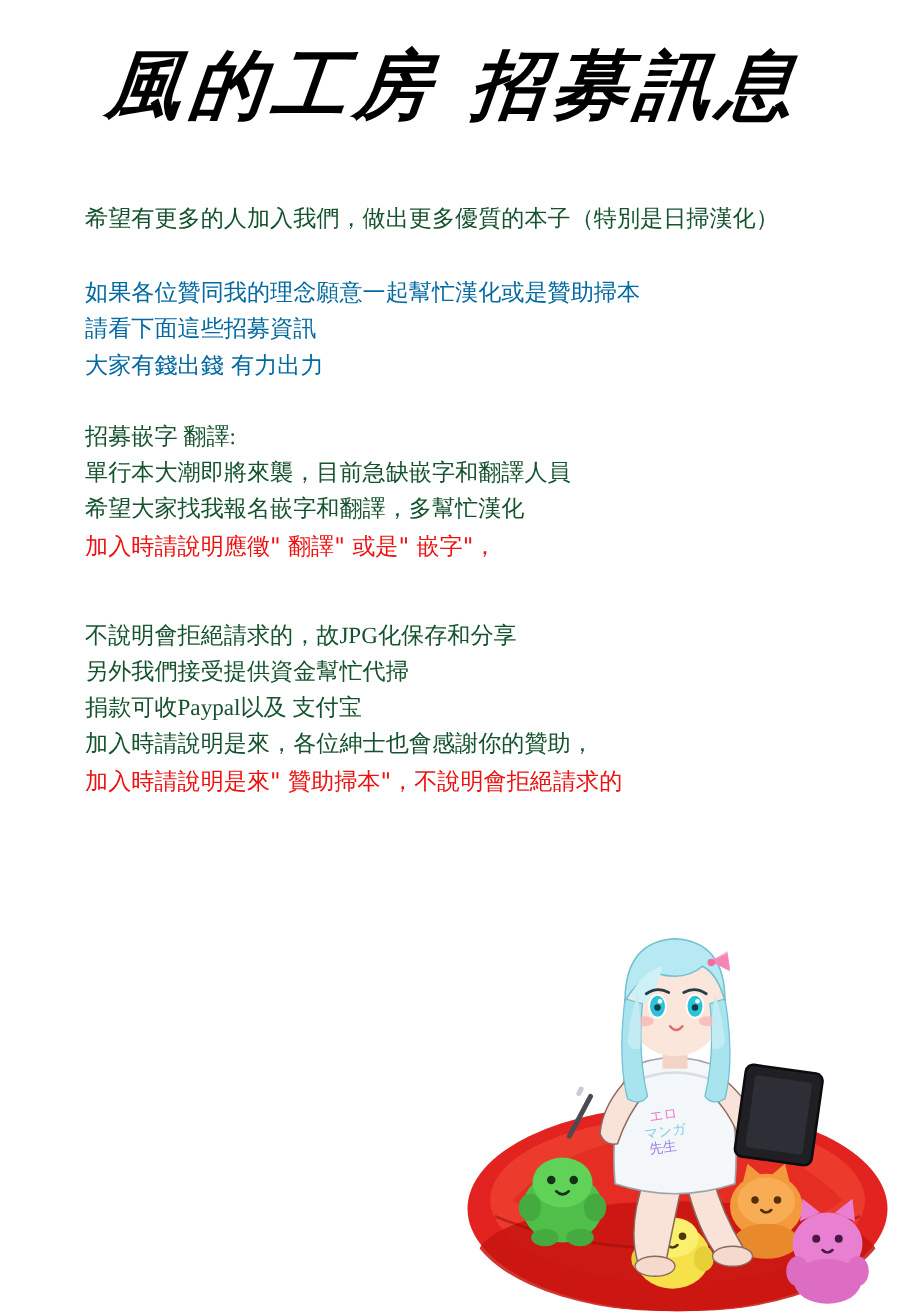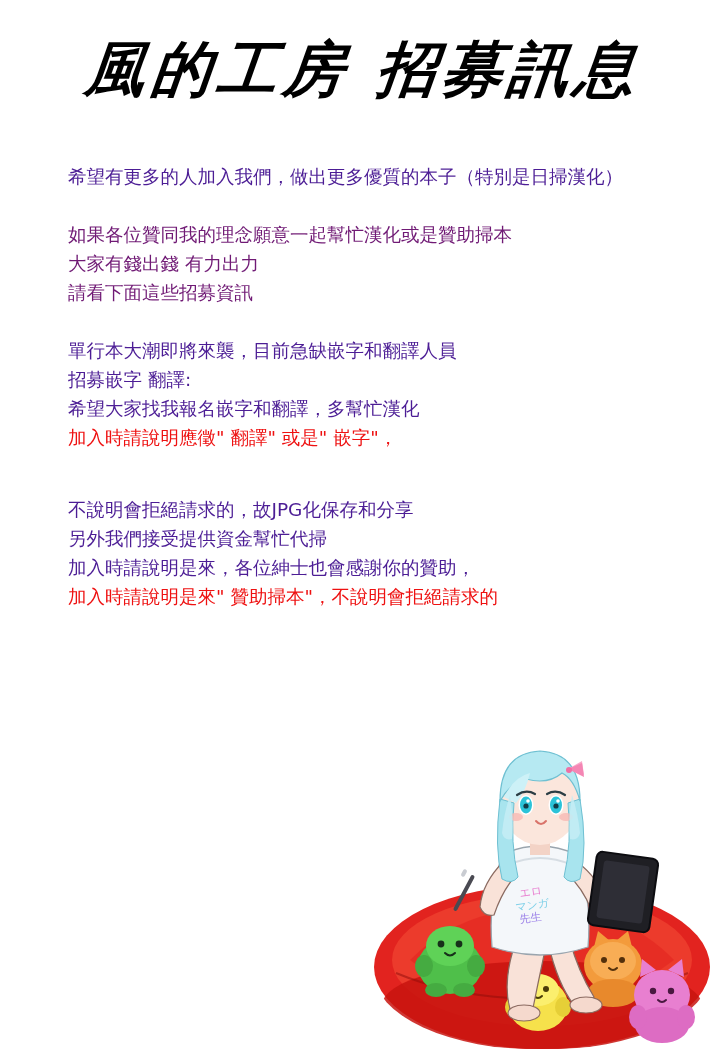--- a/index.html
+++ b/index.html
@@ -48,22 +48,22 @@
   }
   .line {
     white-space: nowrap;
   }
   .spacer {
     height: 29px;
   }
   .spacer-small {
     height: 14px;
   }
-  .c-cyan   { color: #4c1d95; }
-  .c-blue   { color: #701a75; }
+  .c-cyan   { color: #14532d; font-family: Liberation Serif, serif; }
+  .c-blue   { color: #0369a1; }
   .c-red    { color: #ee1111; }
 
   
   .illus {
     position: absolute;
     left: 370px;
     top: 705px;
     width: 350px;
     height: 345px;
   }
@@ -89,39 +89,40 @@
 <div class="body-text">
 
   <div>
     <div class="line c-cyan">希望有更多的人加入我們，做出更多優質的本子（特別是日掃漢化）</div>
   </div>
 
   <div class="spacer"></div>
 
   <div>
     <div class="line c-blue">如果各位贊同我的理念願意一起幫忙漢化或是贊助掃本</div>
+    <div class="line c-blue">請看下面這些招募資訊</div>
     <div class="line c-blue">大家有錢出錢 有力出力</div>
-    <div class="line c-blue">請看下面這些招募資訊</div>
   </div>
 
   <div class="spacer"></div>
 
   <div>
+    <div class="line c-cyan">招募嵌字 翻譯:</div>
     <div class="line c-cyan">單行本大潮即將來襲，目前急缺嵌字和翻譯人員</div>
-    <div class="line c-cyan">招募嵌字 翻譯:</div>
     <div class="line c-cyan">希望大家找我報名嵌字和翻譯，多幫忙漢化</div>
     <div class="line c-red">加入時請說明應徵" 翻譯" 或是" 嵌字"，</div>
   </div>
 
   <div class="spacer"></div>
   <div class="spacer-small"></div>
 
   <div>
     <div class="line c-cyan">不說明會拒絕請求的，故JPG化保存和分享</div>
     <div class="line c-cyan">另外我們接受提供資金幫忙代掃</div>
+    <div class="line c-cyan">捐款可收Paypal以及 支付宝</div>
     <div class="line c-cyan">加入時請說明是來，各位紳士也會感謝你的贊助，</div>
     <div class="line c-red">加入時請說明是來" 贊助掃本"，不說明會拒絕請求的</div>
   </div>
 
 </div>
 
 <div class="illus">
   <svg width="350" height="345" viewBox="0 0 350 345" xmlns="http://www.w3.org/2000/svg">
     <defs>
       <clipPath id="bagclip">

